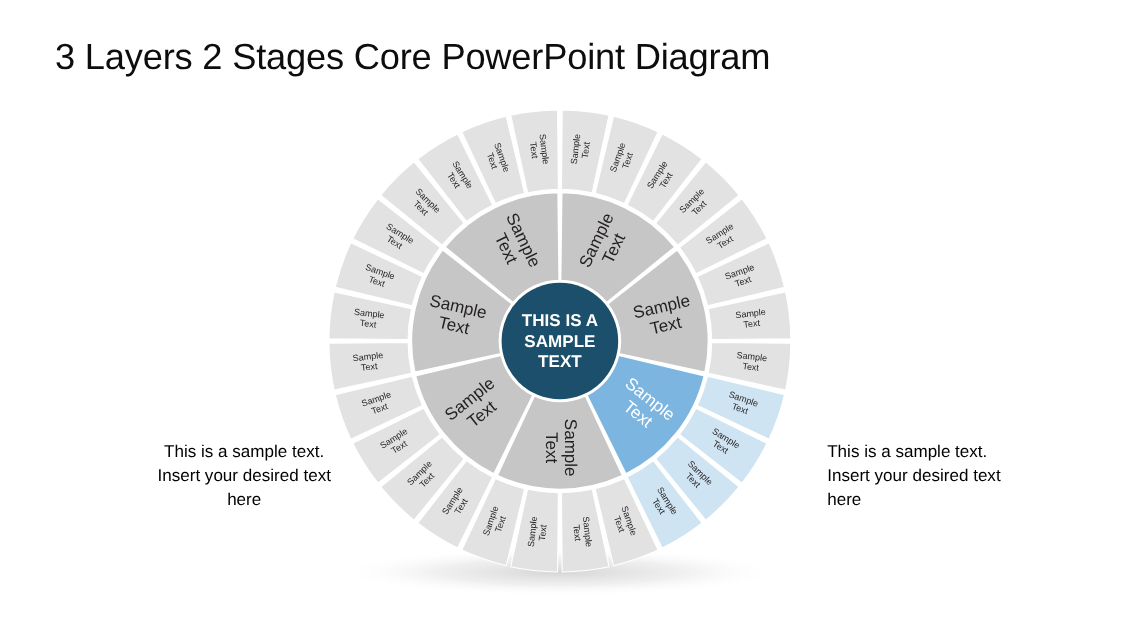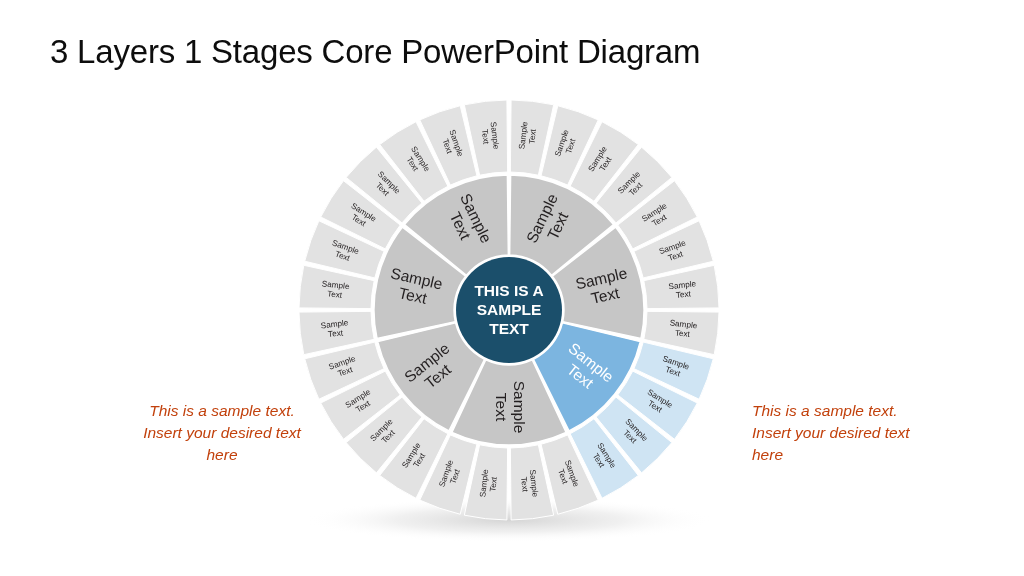--- a/index.html
+++ b/index.html
@@ -30,24 +30,23 @@
     color: #0d0d0d;
     letter-spacing: -0.2px;
     white-space: nowrap;
     font-family: "Liberation Sans", sans-serif;
   }
   .side-text {
     position: absolute;
     width: 160px;
     font-size: 15.5px;
     line-height: 1.43;
-    color: #c2410c;
+    color: #000000;
     text-align: center;
     font-family: "Liberation Sans", sans-serif;
-    font-style: italic;
   }
   #left-text  { left: 142px; top: 400px; }
   #right-text { left: 752px; top: 400px; text-align: left; }
 
   #wheel-wrap {
     position: absolute;
     left: 0; top: 0;
     width: 1024px;
     height: 576px;
   }
@@ -64,21 +63,21 @@
     font-size: 15.5px;
     font-weight: bold;
     fill: #ffffff;
   }
 </style>
 </head>
 <body>
 
 <div id="slide">
 
-  <div id="title">3 Layers 1 Stages Core PowerPoint Diagram</div>
+  <div id="title">3 Layers 2 Stages Core PowerPoint Diagram</div>
 
   <div id="wheel-wrap">
     <svg id="wheel-svg" width="1024" height="576" viewBox="0 0 1024 576">
       <defs>
         <radialGradient id="shadowGrad" cx="50%" cy="50%" r="50%">
           <stop offset="0%" stop-color="#9a9a9a" stop-opacity="0.42"></stop>
           <stop offset="55%" stop-color="#b5b5b5" stop-opacity="0.20"></stop>
           <stop offset="100%" stop-color="#ffffff" stop-opacity="0"></stop>
         </radialGradient>
       </defs>

